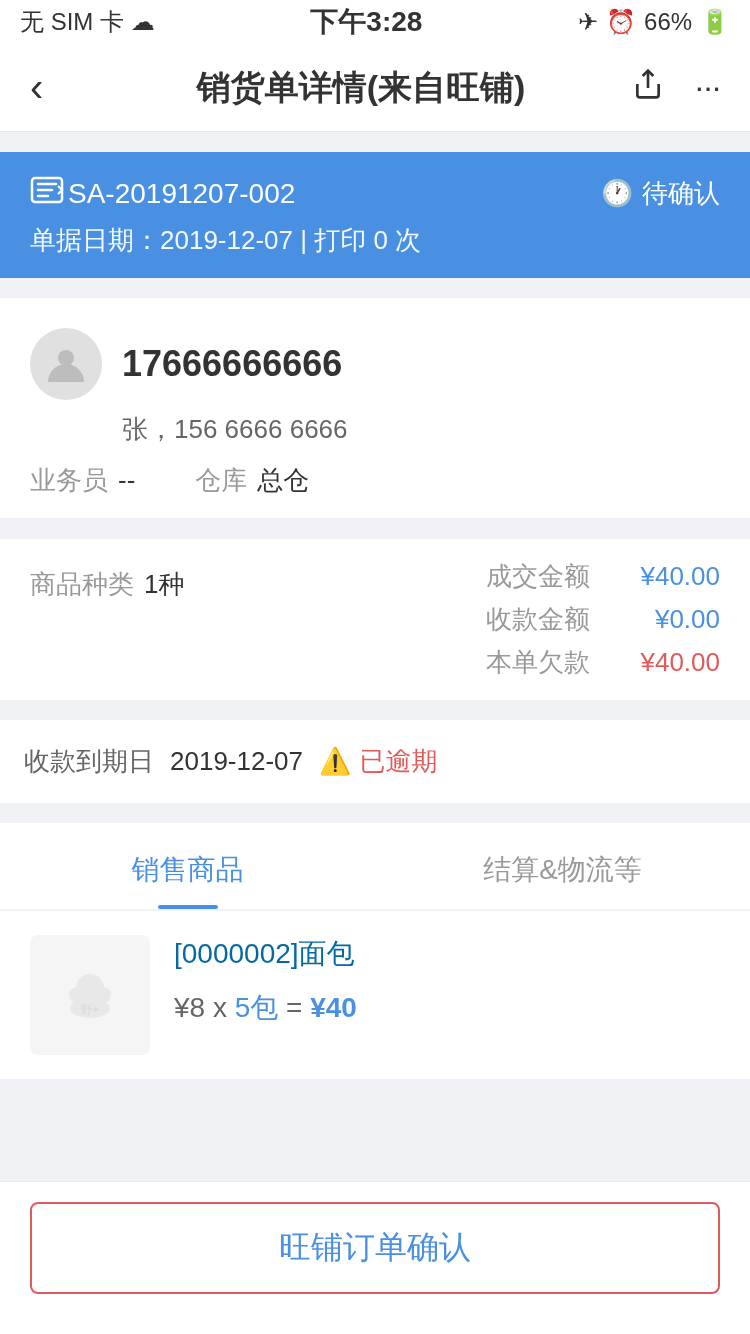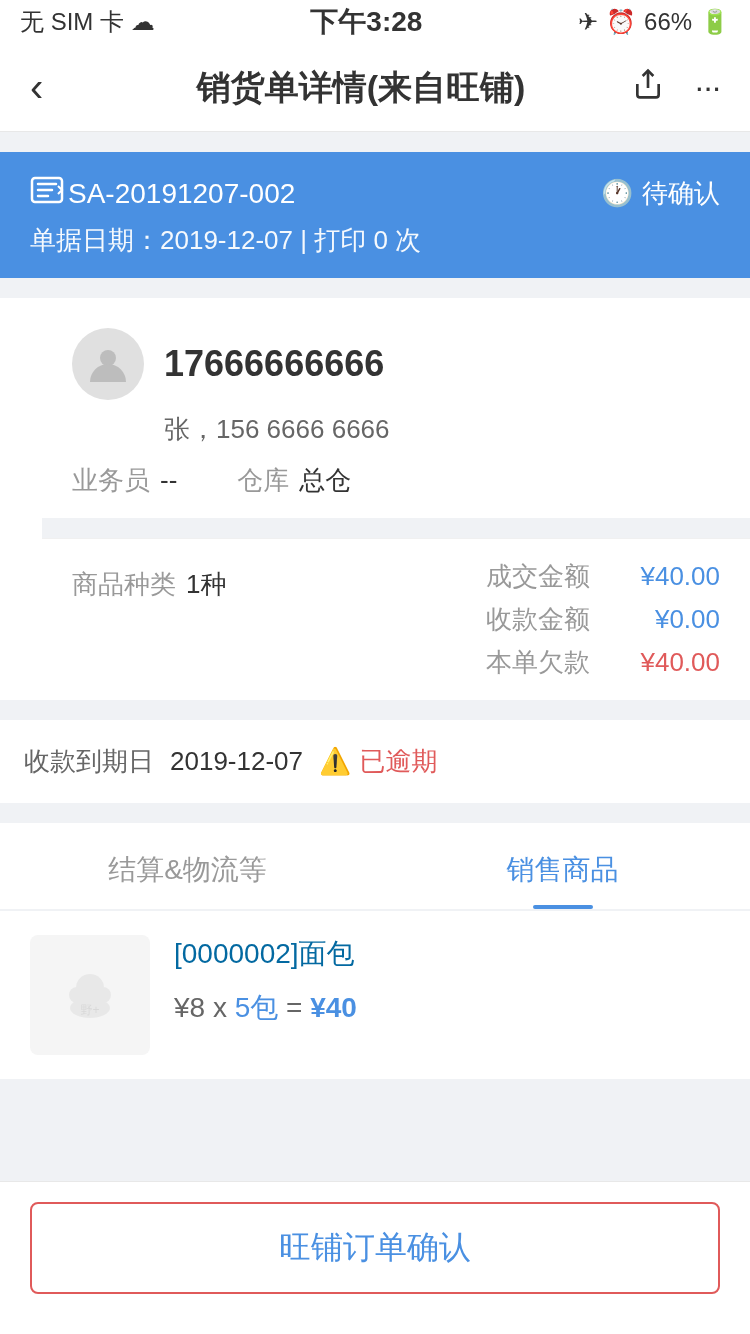--- a/index.html
+++ b/index.html
@@ -112,21 +112,20 @@
     .order-date {
       color: #fff;
       font-size: 26px;
       opacity: 0.95;
     }
 
     
     .card {
       background: #fff;
       margin-top: 20px;
-      padding-left: 42px;
     }
     .customer-section {
       padding: 30px 30px 20px;
     }
     .customer-row {
       display: flex;
       align-items: center;
       gap: 20px;
       margin-bottom: 12px;
     }
@@ -464,22 +463,22 @@
 <div class="due-section card">
   <span class="due-label">收款到期日</span>
   <span class="due-date">2019-12-07</span>
   <div class="overdue-badge">
     <span style="color:#e05a5a; font-size:26px;">⚠️</span>
     <span class="overdue-text">已逾期</span>
   </div>
 </div>
 
 <div class="tabs">
+  <div class="tab-item active">销售商品</div>
   <div class="tab-item">结算&amp;物流等</div>
-  <div class="tab-item active">销售商品</div>
 </div>
 
 <div class="product-card">
   <div class="product-thumb">
     <svg viewBox="0 0 70 70" fill="none">
       <circle cx="35" cy="28" r="14" fill="#ccc"></circle>
       <circle cx="22" cy="35" r="8" fill="#ccc"></circle>
       <circle cx="48" cy="35" r="8" fill="#ccc"></circle>
       <ellipse cx="35" cy="48" rx="20" ry="10" fill="#ccc"></ellipse>
       <text x="35" y="54" text-anchor="middle" font-size="12" fill="#999">野+</text>

